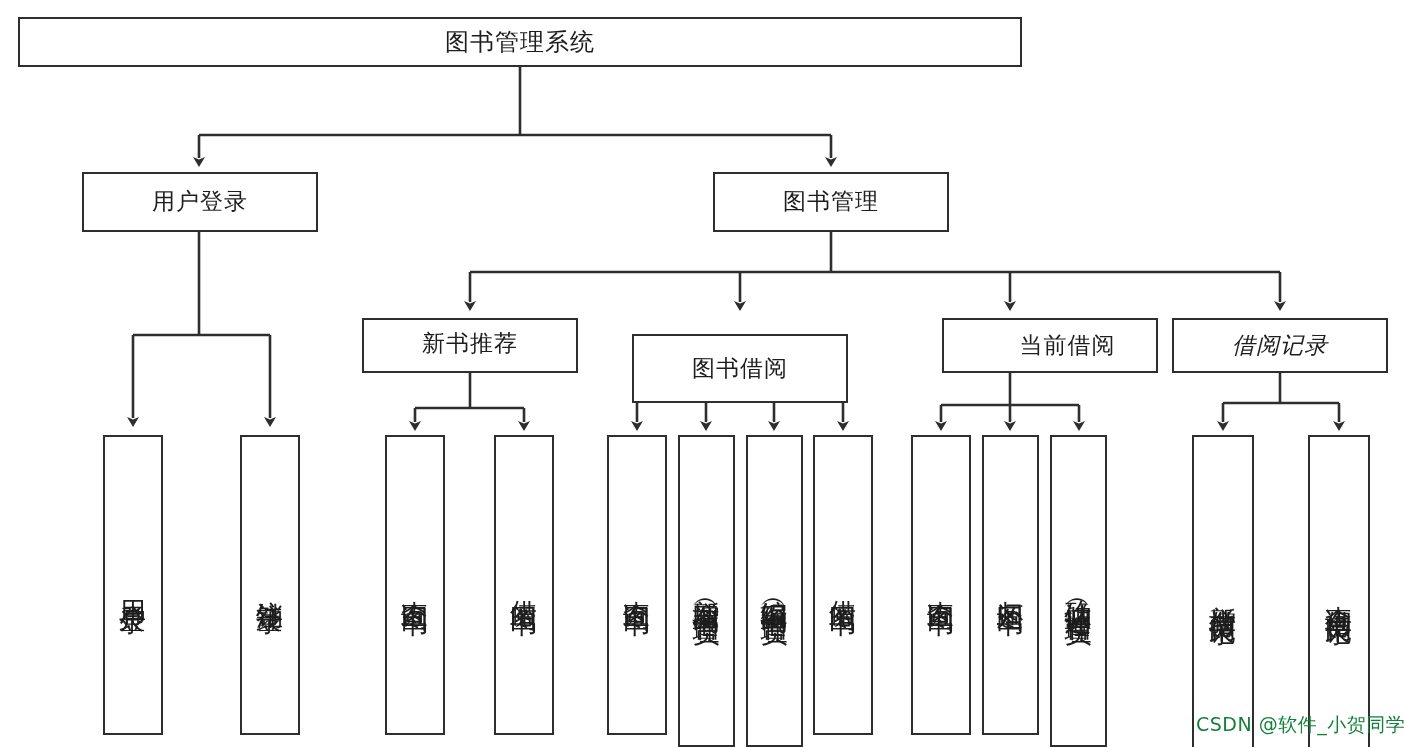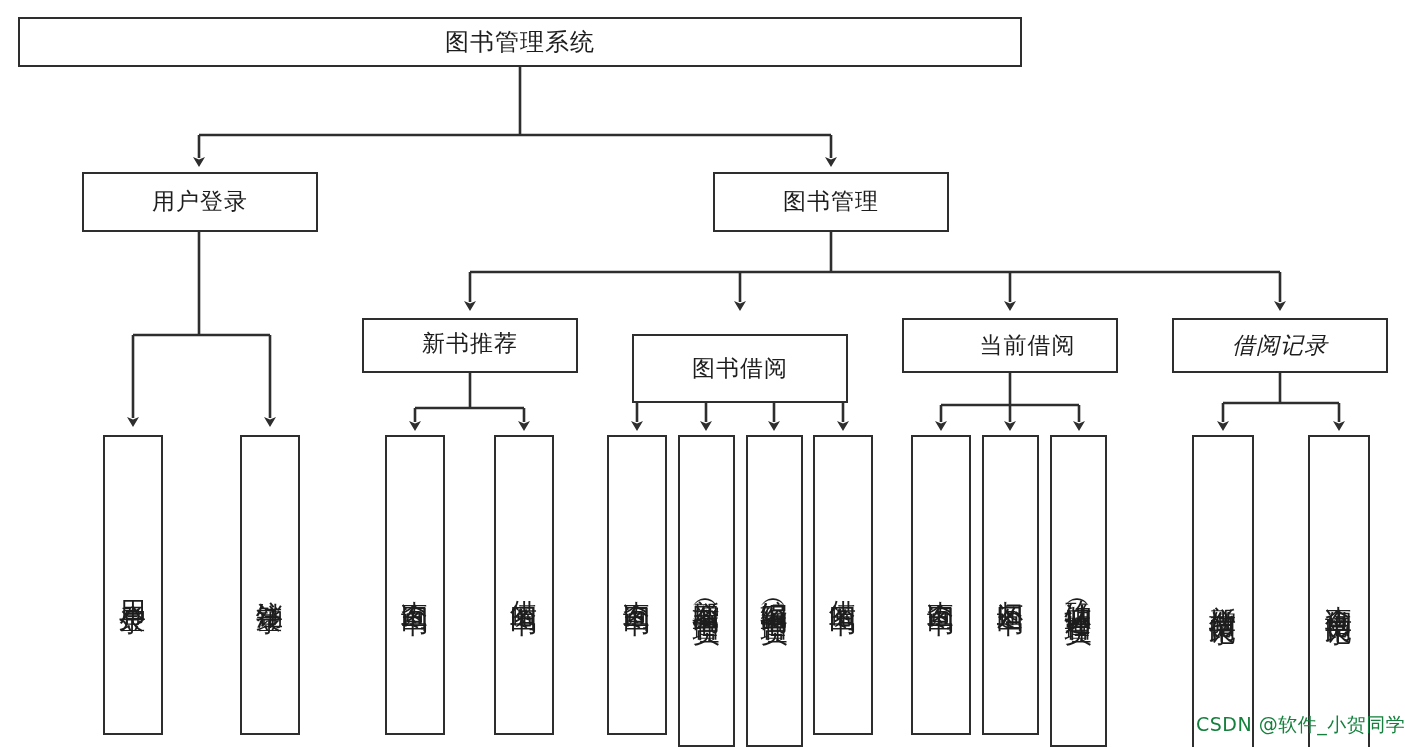--- a/index.html
+++ b/index.html
@@ -135,21 +135,21 @@
   <div class="node h" style="left:713px; top:172px; width:236px; height:60px;">
     <span>图书管理</span>
   </div>
 
   <div class="node h" style="left:362px; top:318px; width:216px; height:55px;font-family:Liberation Mono, monospace;">
     <span>新书推荐</span>
   </div>
   <div class="node h" style="left:632px; top:318px; width:216px; height:69px;margin-top:16px;">
     <span>图书借阅</span>
   </div>
-  <div class="node h" style="left:902px; top:318px; width:216px; height:55px;padding-left:35px;">
+  <div class="node h" style="left:942px; top:318px; width:216px; height:55px;padding-left:35px;">
     <span>当前借阅</span>
   </div>
   <div class="node h" style="left:1172px; top:318px; width:216px; height:55px;font-style:italic;">
     <span>借阅记录</span>
   </div>
 
   <div class="node v" style="left:103px; top:435px; width:60px; height:300px;">
     <span class="vtext">用户登录</span>
   </div>
   <div class="node v" style="left:240px; top:435px; width:60px; height:300px;">

